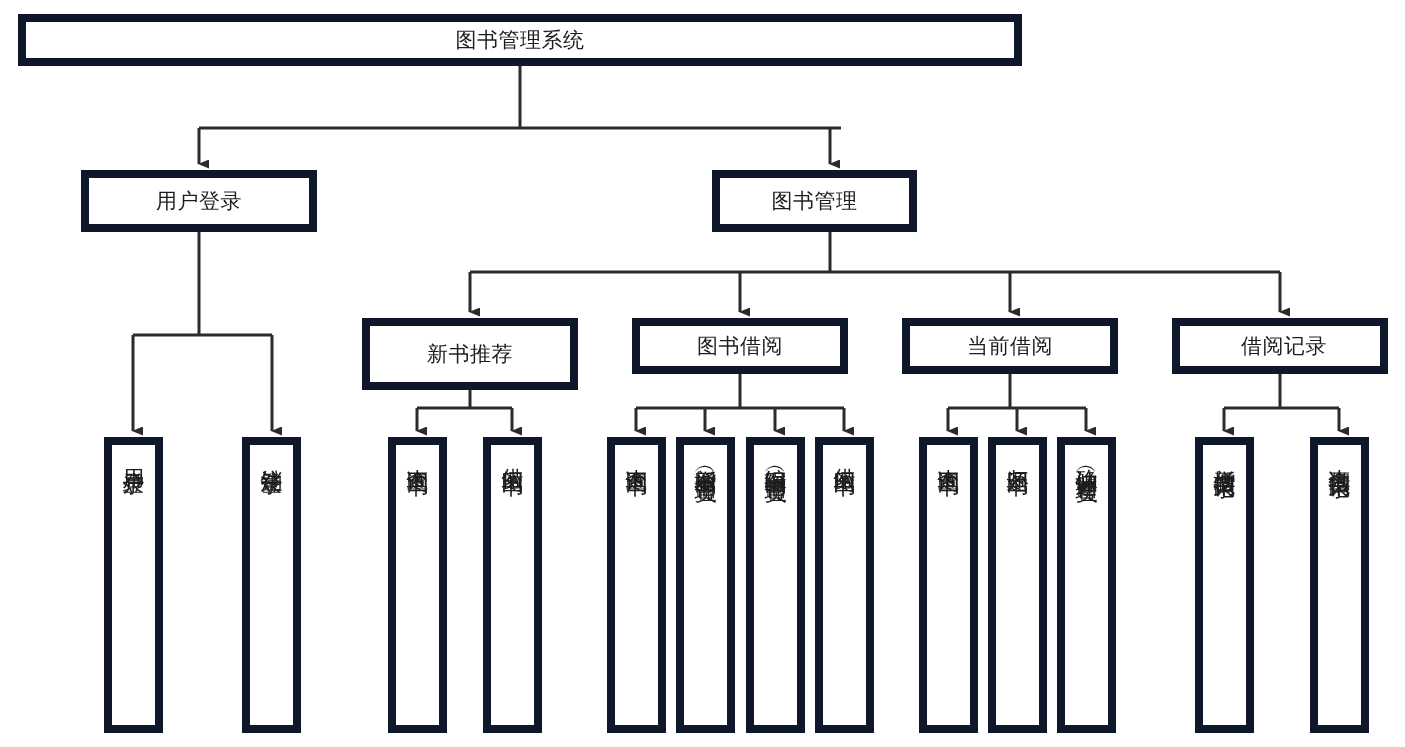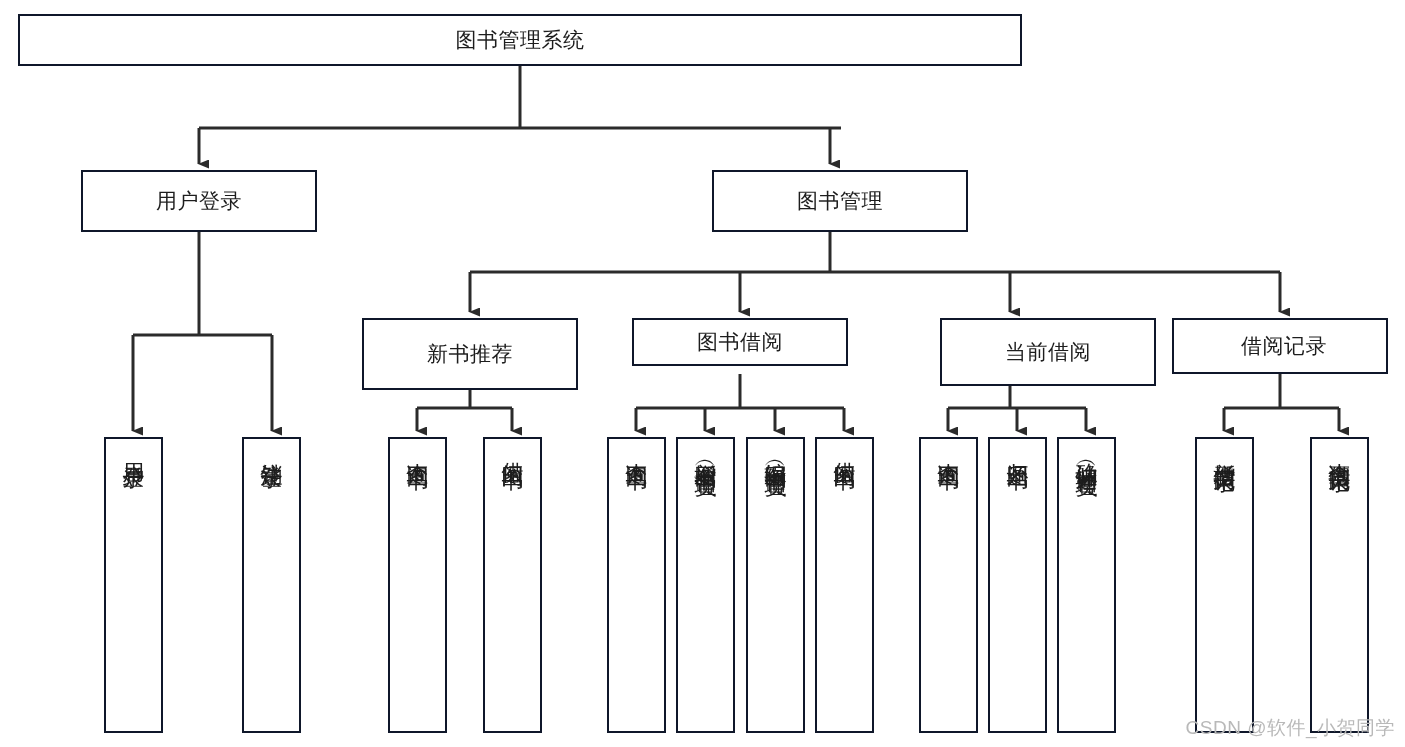--- a/index.html
+++ b/index.html
@@ -23,21 +23,21 @@
     position: absolute;
     left: 0;
     top: 0;
     width: 1405px;
     height: 747px;
   }
   .node {
     position: absolute;
     box-sizing: border-box;
     background: #ffffff;
-    border: 2px solid #0f172a;
+    border: 8px solid #0f172a;
     display: flex;
     align-items: center;
     justify-content: center;
     overflow: hidden;
   }
   .node-label {
     color: #1d1d1d;
     font-family: "Liberation Sans", sans-serif;
     line-height: 1.08;
     text-align: center;
@@ -128,31 +128,31 @@
     </g>
   </svg>
 
   <div class="node horizontal" id="node-root" style="left: 18px; top: 14px; width: 1004px; height: 52px;">
     <span class="node-label">图书管理系统</span>
   </div>
 
   <div class="node horizontal" id="node-l2-0" style="left: 81px; top: 170px; width: 236px; height: 62px;">
     <span class="node-label">用户登录</span>
   </div>
-  <div class="node horizontal" id="node-l2-1" style="left: 712px; top: 170px; width: 256px; height: 62px;">
+  <div class="node horizontal" id="node-l2-1" style="left: 712px; top: 170px; width: 205px; height: 62px;">
     <span class="node-label">图书管理</span>
   </div>
 
   <div class="node horizontal" id="node-l3-0" style="left: 362px; top: 318px; width: 216px; height: 72px;">
     <span class="node-label">新书推荐</span>
   </div>
-  <div class="node horizontal" id="node-l3-1" style="left: 632px; top: 318px; width: 216px; height: 48px;">
+  <div class="node horizontal" id="node-l3-1" style="left: 632px; top: 318px; width: 216px; height: 56px;">
     <span class="node-label">图书借阅</span>
   </div>
-  <div class="node horizontal" id="node-l3-2" style="left: 940px; top: 318px; width: 216px; height: 68px;">
+  <div class="node horizontal" id="node-l3-2" style="left: 902px; top: 318px; width: 216px; height: 56px;">
     <span class="node-label">当前借阅</span>
   </div>
   <div class="node horizontal" id="node-l3-3" style="left: 1172px; top: 318px; width: 216px; height: 56px; padding-left: 8px;">
     <span class="node-label">借阅记录</span>
   </div>
 
   <div class="node vertical" id="node-leaf-0" style="left: 104px; top: 437px; width: 59px; height: 296px;">
     <span class="node-label">用户登录</span>
   </div>
   <div class="node vertical" id="node-leaf-1" style="left: 242px; top: 437px; width: 59px; height: 296px;">
@@ -185,14 +185,13 @@
   <div class="node vertical" id="node-leaf-10" style="left: 1057px; top: 437px; width: 59px; height: 296px;">
     <span class="node-label">确认归还（管理员）</span>
   </div>
   <div class="node vertical" id="node-leaf-11" style="left: 1195px; top: 437px; width: 59px; height: 296px;">
     <span class="node-label">新增借阅记录</span>
   </div>
   <div class="node vertical" id="node-leaf-12" style="left: 1310px; top: 437px; width: 59px; height: 296px;">
     <span class="node-label">查询借阅记录</span>
   </div>
 
-  <div id="watermark">CSDN @软件_小贺同学</div>
 </div>
 
 </body></html>

